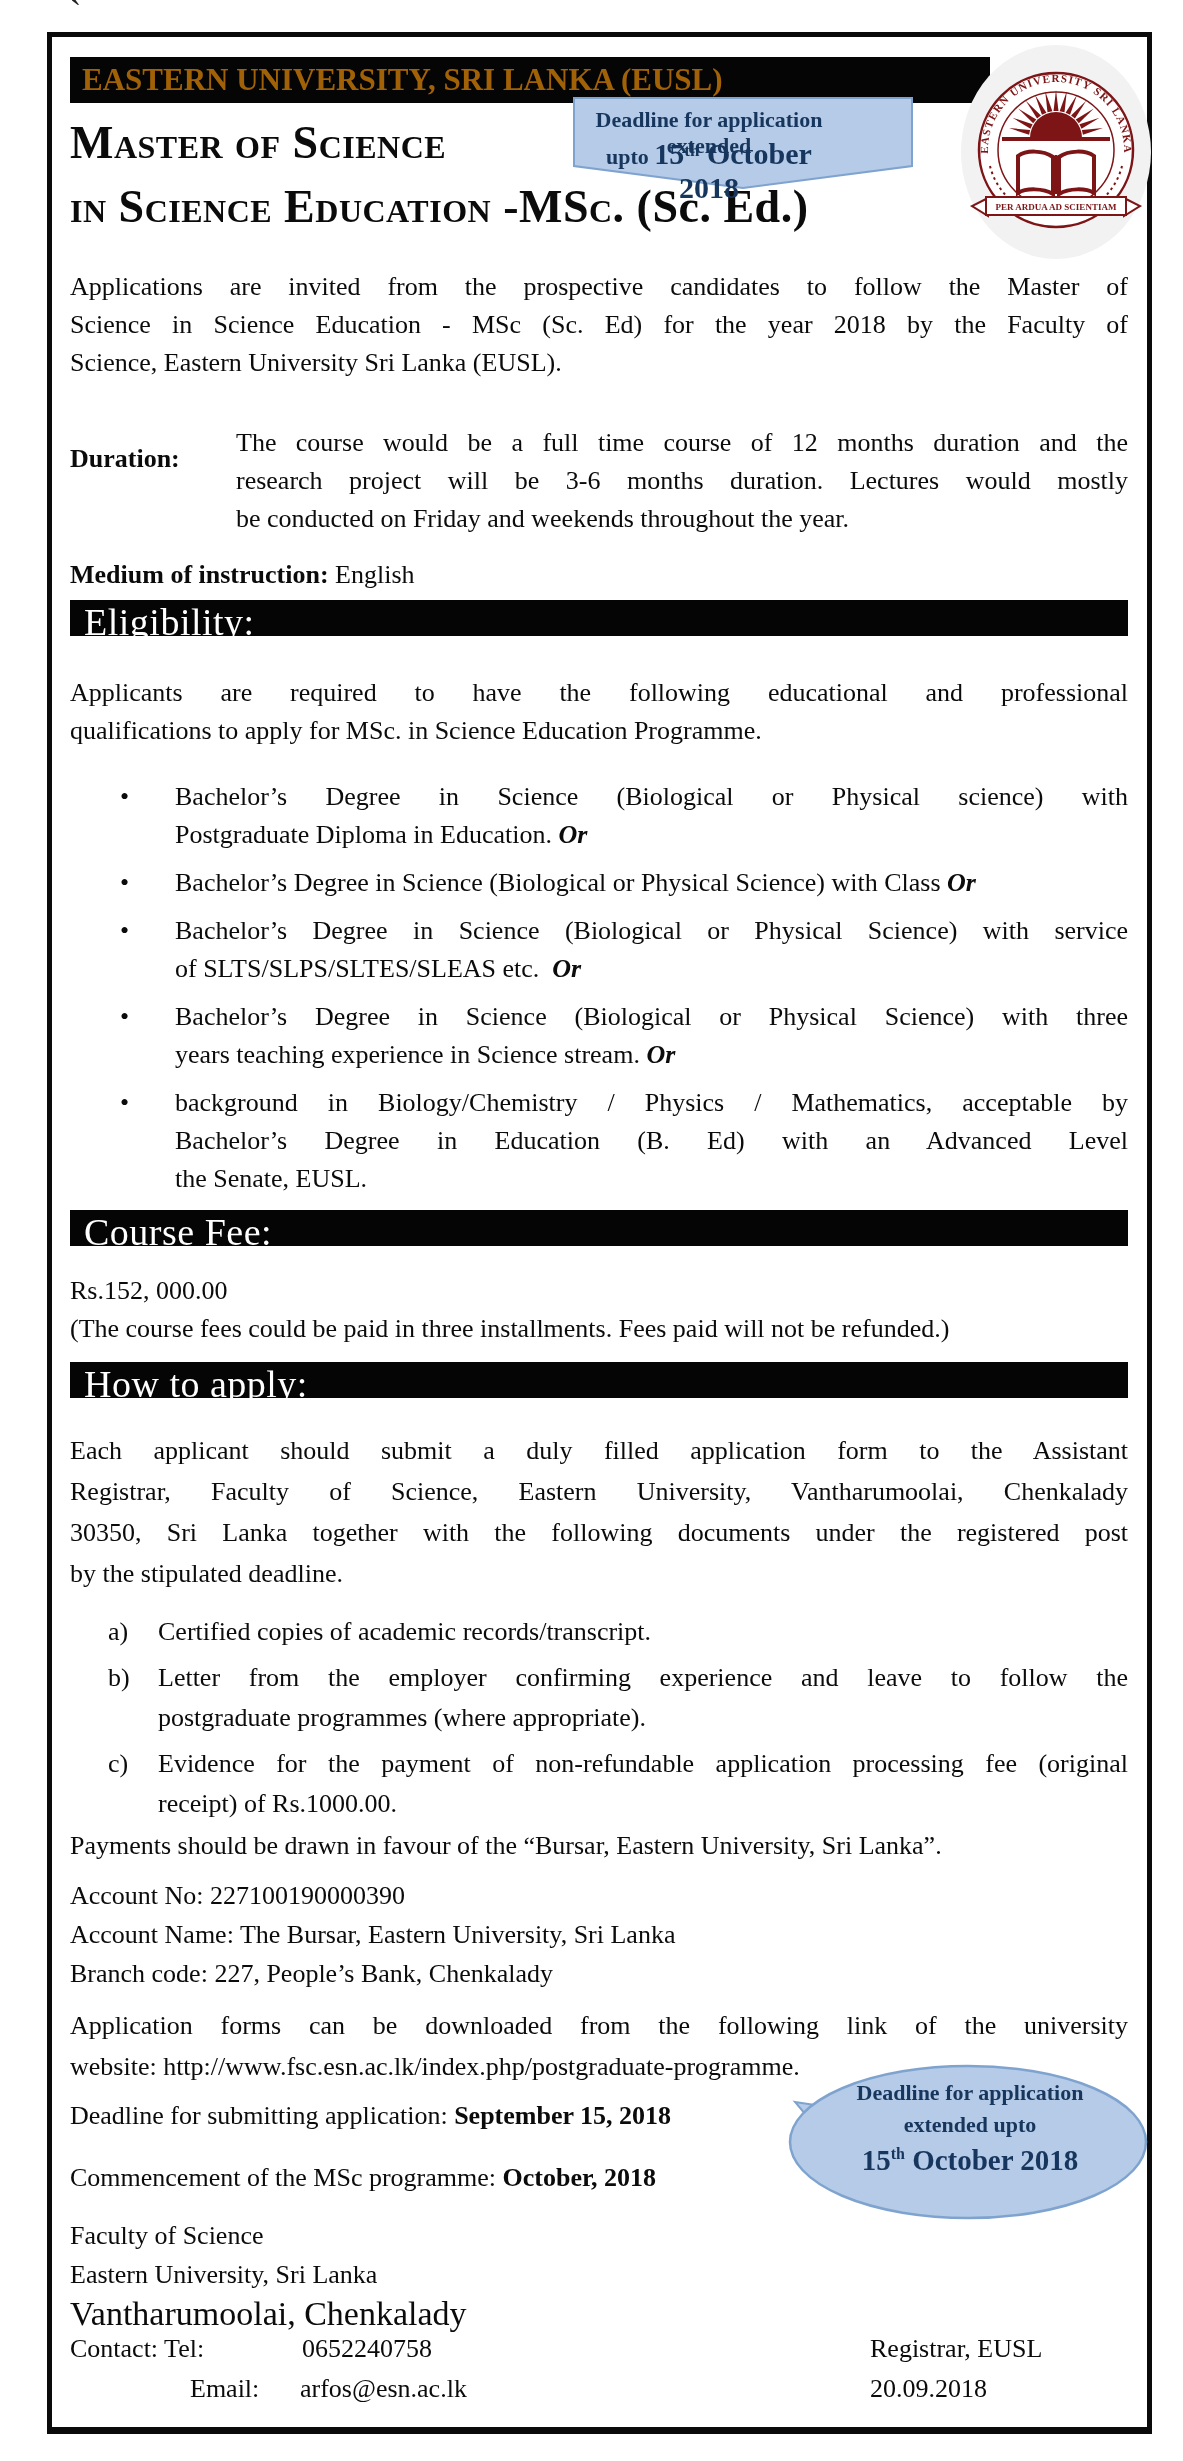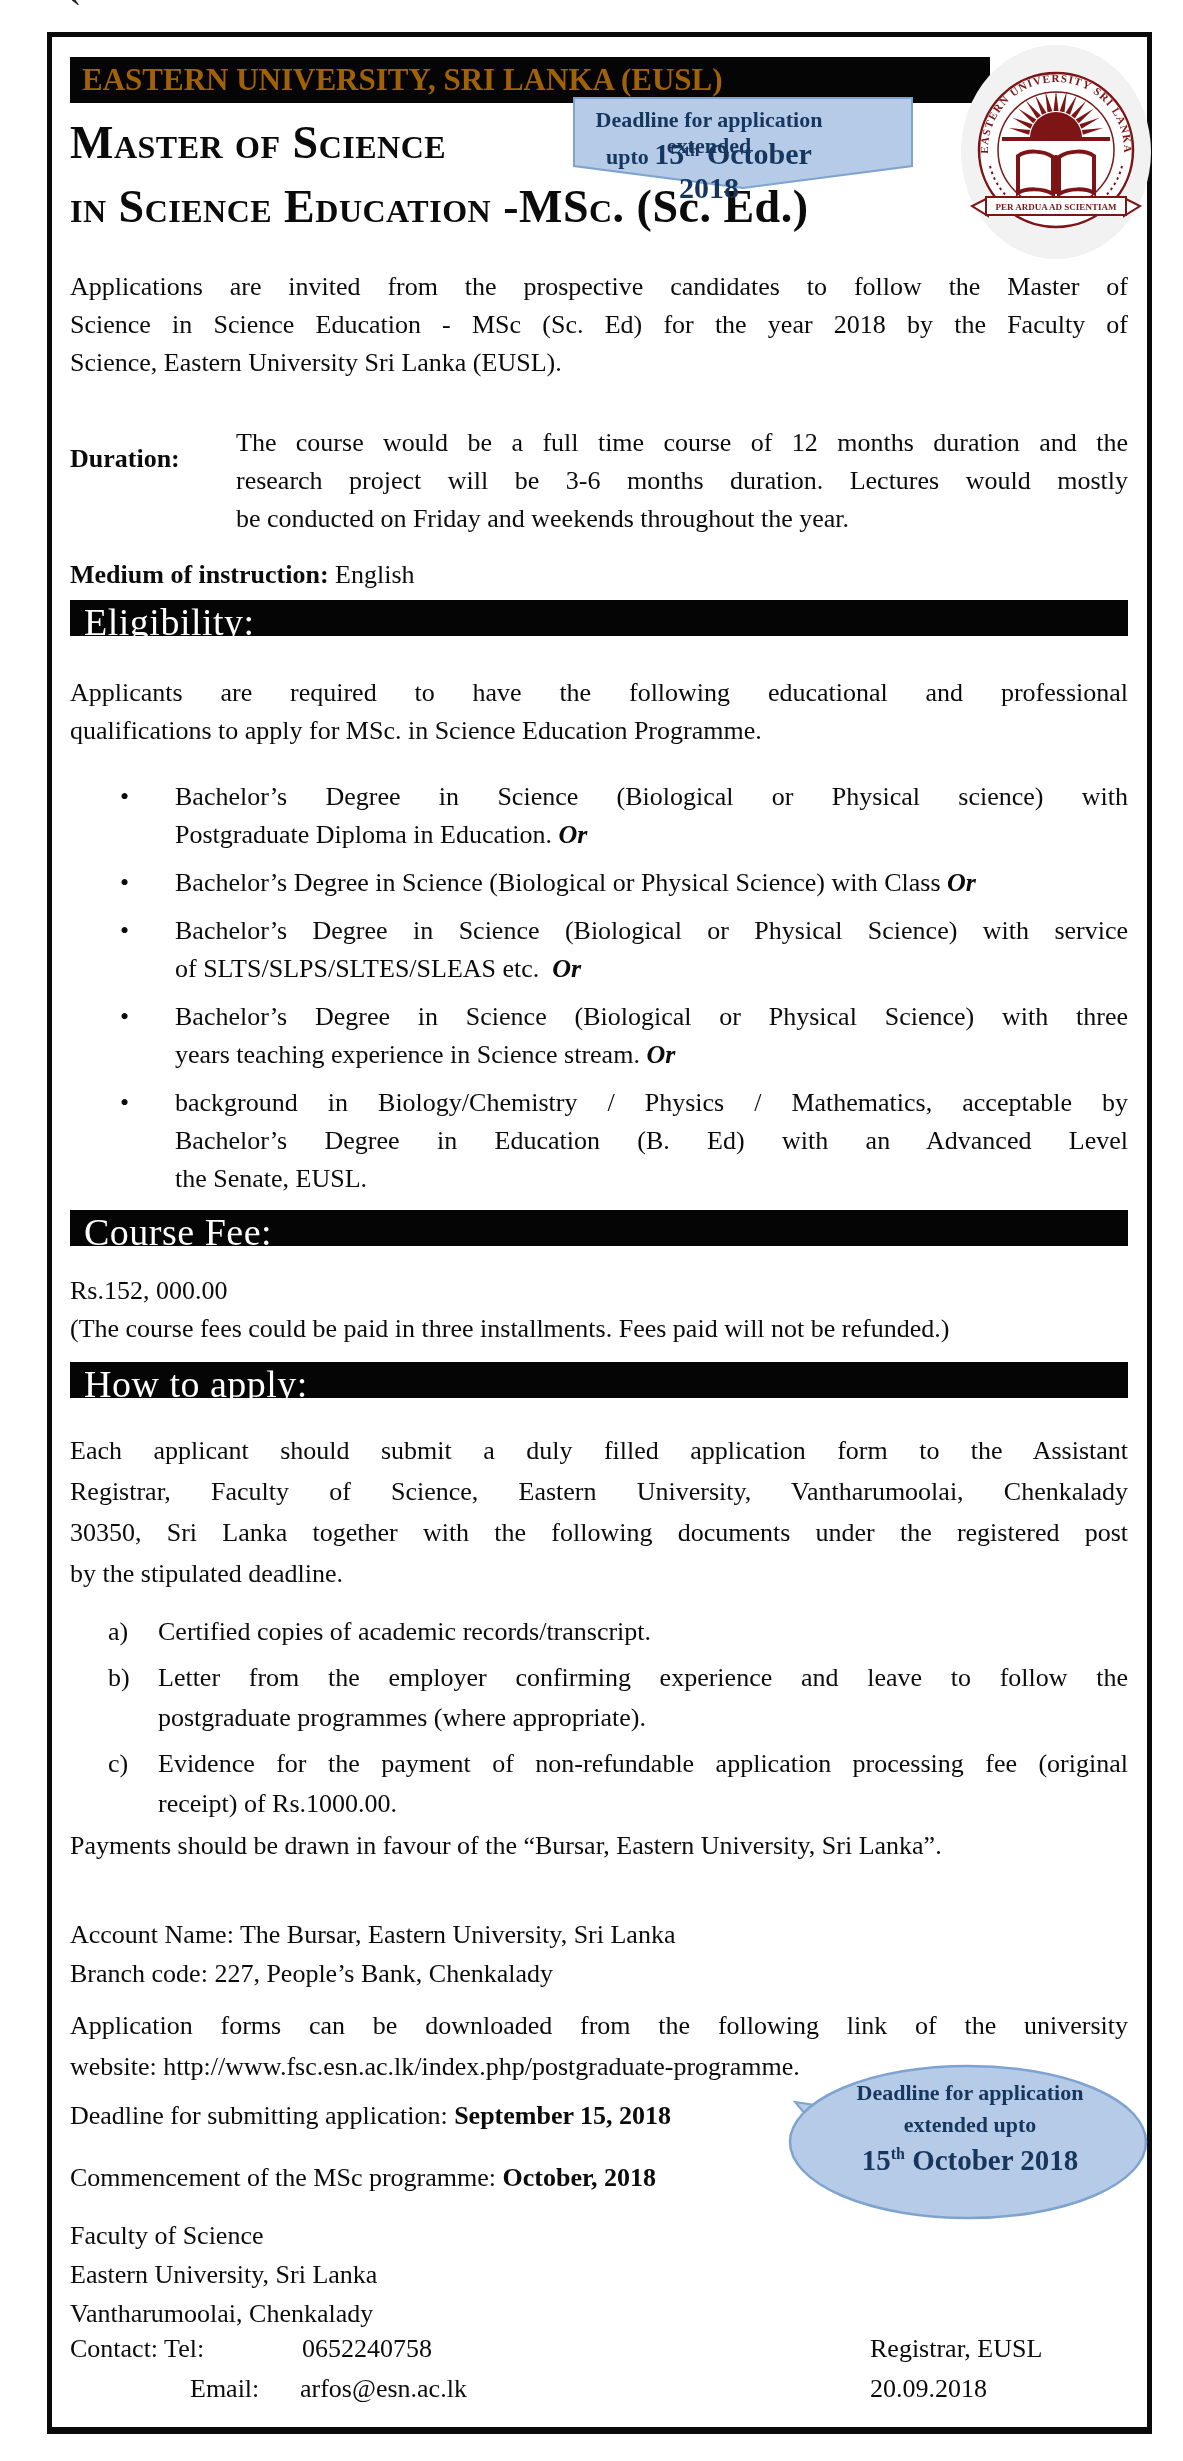--- a/index.html
+++ b/index.html
@@ -207,20 +207,21 @@
       <span class="letter-marker">c)</span>
       <div class="letter-text">
           <div class="jline">Evidence for the payment of non-refundable application processing fee (original</div>
           <div class="jlast"><span>receipt) of Rs.1000.00.</span></div>
         </div>
     </div>
   </div>
 
   <div class="abs nowrap" style="left:70px;top:1826px;font-size:26px;line-height:40px;">Payments should be drawn in favour of the “Bursar, Eastern University, Sri Lanka”.</div>
 
+  <div class="abs nowrap" style="left:70px;top:1876px;font-size:26px;line-height:39px;">Account No: 227100190000390</div>
   <div class="abs nowrap" style="left:70px;top:1915px;font-size:26px;line-height:39px;">Account Name: The Bursar, Eastern University, Sri Lanka</div>
   <div class="abs nowrap" style="left:70px;top:1954px;font-size:26px;line-height:39px;">Branch code: 227, People’s Bank, Chenkalady</div>
 
   <div class="abs body-block lh41" style="top:2005px;">
       <div class="jline">Application forms can be downloaded from the following link of the university</div>
       <div class="jlast"><span>website: http://www.fsc.esn.ac.lk/index.php/postgraduate-programme.</span></div>
     </div>
 
   <div class="abs nowrap" style="left:70px;top:2096px;font-size:26px;line-height:40px;"><span>Deadline for submitting application: </span><span style="font-weight: bold;">September 15, 2018</span></div>
   <div class="abs nowrap" style="left:70px;top:2158px;font-size:26px;line-height:40px;"><span>Commencement of the MSc programme: </span><span style="font-weight: bold;">October, 2018</span></div>
@@ -230,21 +231,21 @@
       <polygon points="25,40 105,52 82,108" style="fill:var(--callout-fill);stroke:var(--callout-border);stroke-width:2"></polygon>
       <ellipse cx="198" cy="80" rx="178" ry="76" style="fill:var(--callout-fill);stroke:var(--callout-border);stroke-width:2.5"></ellipse>
     </svg>
     <div id="co-line1" class="txt">Deadline for application</div>
     <div id="co-line2" class="txt">extended upto</div>
     <div id="co-line3" class="txt"><span>15</span><sup>th</sup><span> October 2018</span></div>
   </div>
 
   <div class="abs nowrap" style="left:70px;top:2216px;font-size:26px;line-height:39px;">Faculty of Science</div>
   <div class="abs nowrap" style="left:70px;top:2255px;font-size:26px;line-height:39px;">Eastern University, Sri Lanka</div>
-  <div class="abs nowrap" style="left:70px;top:2294px;font-size:26px;line-height:39px;text-align:center;">Vantharumoolai, Chenkalady</div>
+  <div class="abs nowrap" style="left:70px;top:2294px;font-size:34px;line-height:39px;text-align:center;">Vantharumoolai, Chenkalady</div>
 
   <div class="abs crow" style="top:2334px;">
     <span style="left:0;">Contact: Tel:</span>
     <span style="left:232px;">0652240758</span>
     <span style="left:800px;">Registrar, EUSL</span>
   </div>
   <div class="abs crow" style="top:2374px;">
     <span style="left:120px;">Email:</span>
     <span style="left:230px;">arfos@esn.ac.lk</span>
     <span style="left:800px;">20.09.2018</span>

